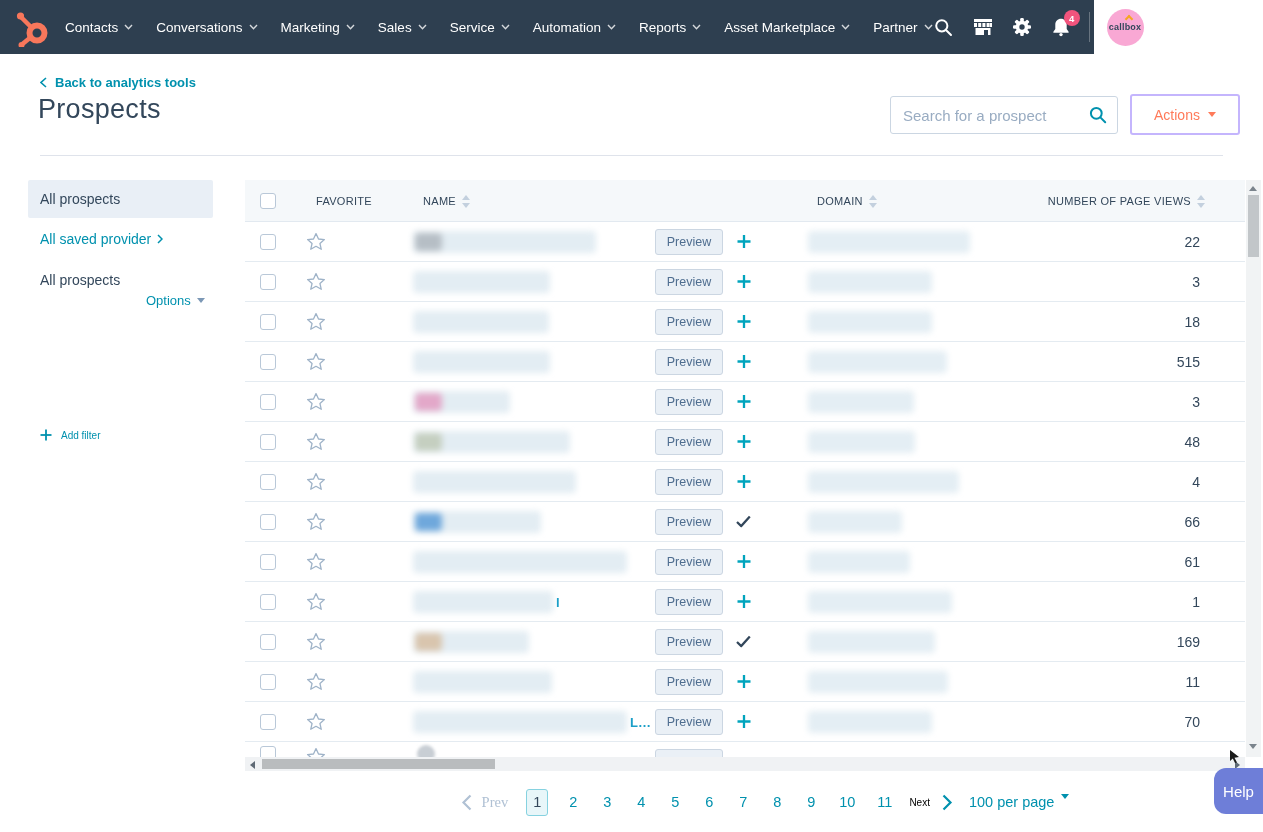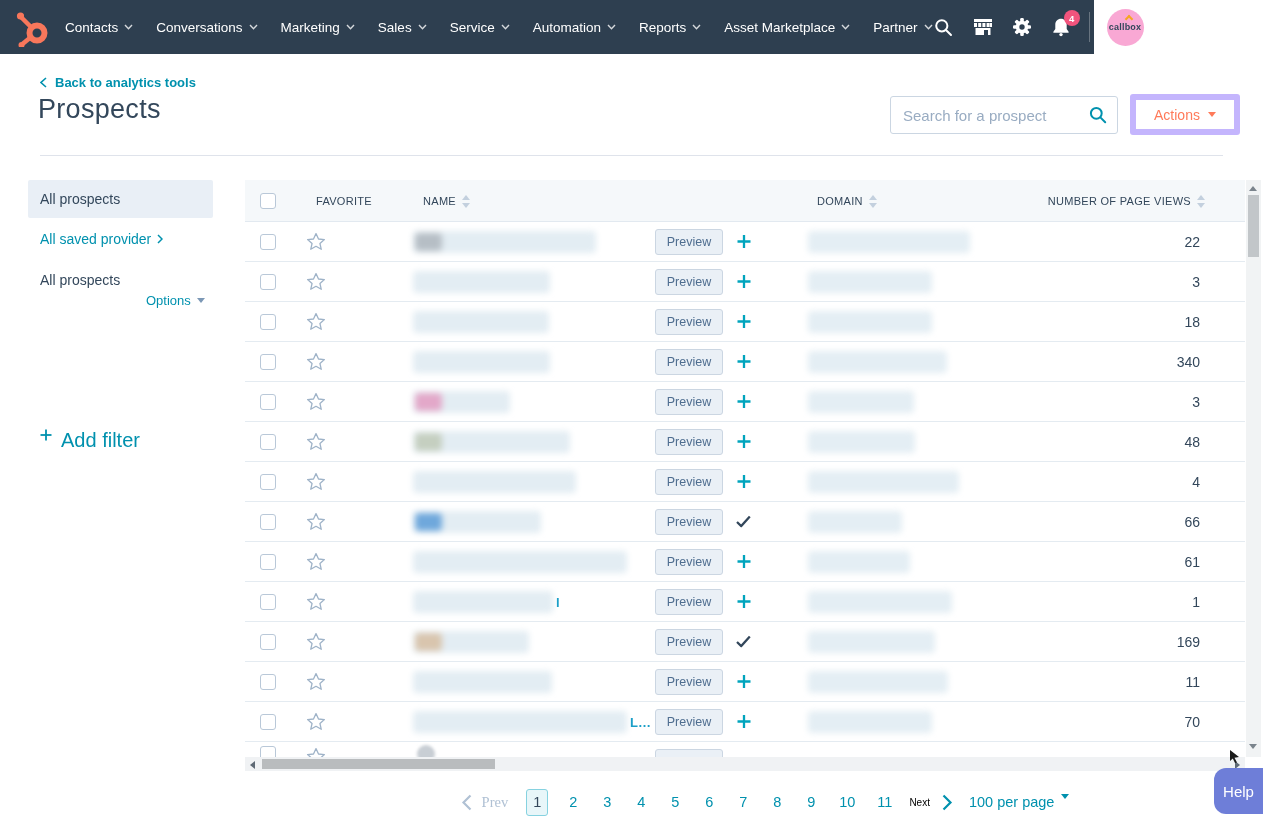--- a/index.html
+++ b/index.html
@@ -33,21 +33,21 @@
     gap:8px; color:#0091ae; font-size:13px; font-weight:600; cursor:pointer; }
   .page-title { position:absolute; left:38px; top:94px; font-size:27px; font-weight:400;
     color:#33475b; letter-spacing:.3px; }
   .search-box { position:absolute; left:890px; top:96px; width:228px; height:38px;
     border:1px solid #cbd6e2; border-radius:3px; background:#fff; display:flex;
     align-items:center; padding:0 10px 0 12px; }
   .search-box input { flex:1; border:none; outline:none; font-size:15px; color:#33475b;
     font-family:"Liberation Sans", sans-serif; background:transparent; min-width:0; }
   .search-box input::placeholder { color:#99acc2; }
   .actions-btn { position:absolute; left:1130px; top:94px; width:110px; height:41px;
-    background:#fff; border:6px solid #c4b5fd; border-radius:3px; color:#ff7a59;
+    background:#fff; border:2px solid #c4b5fd; border-radius:3px; color:#ff7a59;
     font-size:14px; display:flex; align-items:center; justify-content:center; gap:8px;
     cursor:pointer; font-family:"Liberation Sans", sans-serif; }
   .tri-down { width:0; height:0; border-left:4px solid transparent;
     border-right:4px solid transparent; border-top:5px solid currentColor; display:inline-block; }
   .header-divider { position:absolute; left:40px; top:155px; width:1183px; height:0;
     border-top:1px solid #dfe3eb; }
   
   .side-selected { position:absolute; left:28px; top:180px; width:185px; height:38px;
     background:#e9eff6; border-radius:2px; display:flex; align-items:center;
     padding-left:12px; font-size:14px; color:#33475b; cursor:pointer; }
@@ -55,22 +55,22 @@
     gap:6px; color:#0091ae; font-size:14px; font-weight:500; cursor:pointer; }
   .group-title { position:absolute; left:40px; top:272px; font-size:14px; color:#33475b; }
   .options-link { position:absolute; left:146px; top:293px; display:flex; align-items:center;
     gap:6px; color:#0091ae; font-size:13px; cursor:pointer; }
   .options-link .tri-down { color:#7c98b6; }
   .filter-card { position:absolute; left:40px; top:320px; width:173px; height:81px;
     border:1px solid #aebecd; background:#fcfdfe; padding:9px 28px 9px 13px;
     font-size:12.5px; color:#33475b; line-height:21px; }
   .filter-close { position:absolute; right:9px; top:33px; width:14px; height:14px;
     cursor:pointer; display:flex; align-items:center; justify-content:center; }
-  .add-filter { position:absolute; left:40px; top:429px; display:flex; align-items:flex-start;
-    gap:9px; color:#0091ae; font-size:20px; font-weight:500; cursor:pointer; }
+  .add-filter { position:absolute; left:40px; top:429px; display:flex; align-items:flex-end;
+    gap:9px; color:#0091ae; font-size:10px; font-weight:500; cursor:pointer; }
   
   .table { position:absolute; left:245px; top:180px; width:1000px; background:#fff; }
   .thead { position:relative; height:42px; background:#f5f8fa; border-bottom:1px solid #e2e9f0; }
   .th { position:absolute; top:0; height:42px; display:flex; align-items:center; gap:6px;
     font-size:11px; font-weight:500; color:#33475b; letter-spacing:.3px; cursor:pointer; }
   .trow { position:relative; height:40px; border-bottom:1px solid #e4ebf1; background:#fff; }
   .cb { position:absolute; left:15px; top:50%; transform:translateY(-50%);
     width:16px; height:16px; border:1px solid #b9c8d8; border-radius:3px; background:#fff; cursor:pointer; }
   .thead .cb { top:13px; transform:none; }
   .star { position:absolute; left:60px; top:50%; transform:translateY(-50%); width:22px;
@@ -403,21 +403,21 @@
     <span class="namesuffix"></span>
     <button class="preview">Preview</button>
     <span class="action add" style="display: flex;">
       <svg width="14" height="14" viewBox="0 0 14 14">
               <line x1="7" y1="0.5" x2="7" y2="13.5" stroke="#00a4bd" stroke-width="2.3"></line>
               <line x1="0.5" y1="7" x2="13.5" y2="7" stroke="#00a4bd" stroke-width="2.3"></line>
             </svg>
     </span>
 
     <span class="domainblur" style="width: 139px;"></span>
-    <span class="views">340</span>
+    <span class="views">515</span>
   </div>
 
   <div class="trow">
     <span class="cb"></span>
     <span class="star">
       <svg width="22" height="22" viewBox="0 0 22 22">
               <path d="M11 2.6l2.5 5.4 5.9.55-4.45 3.95 1.3 5.8L11 15.3l-5.25 3 1.3-5.8L2.6 8.55l5.9-.55z" fill="none" stroke="#9fb3c8" stroke-width="1.3" stroke-linejoin="round"></path>
             </svg>
     </span>
     <span class="nameblur" style="width: 97px;">

